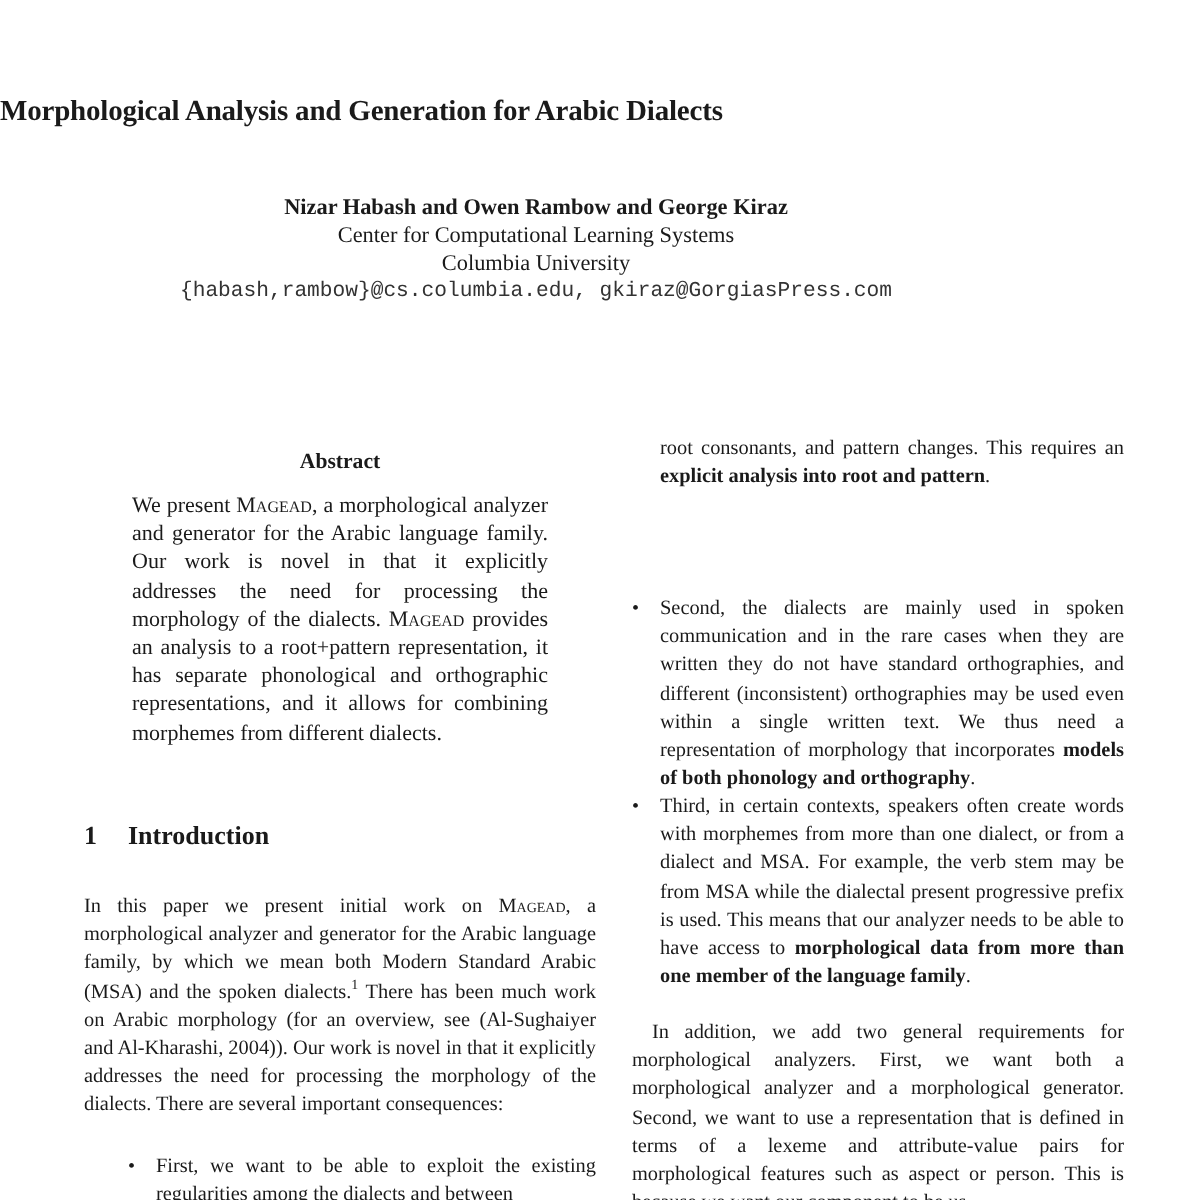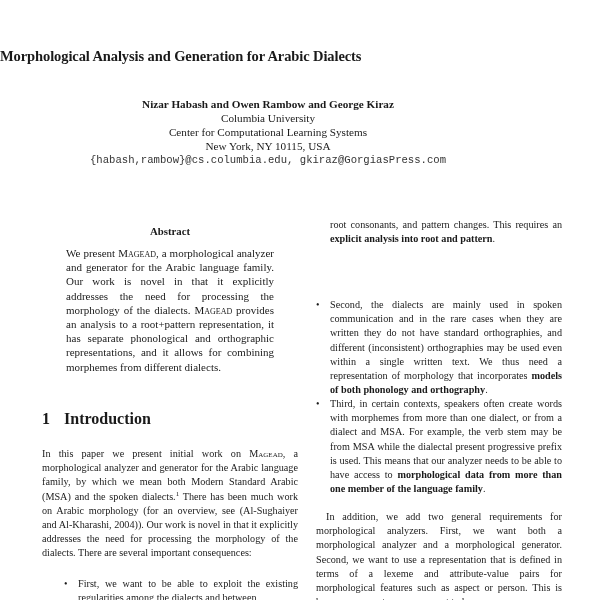--- a/index.html
+++ b/index.html
@@ -9,21 +9,21 @@
            font-weight: bold; font-size: 14.5px; letter-spacing: -0.1px; }
   .authors { position: absolute; top: 97px; left: 0; width: 536px; text-align: center;
              font-size: 11.2px; line-height: 14px; }
   .authors .names { font-weight: bold; }
   .authors .email { font-family: "Liberation Mono", "DejaVu Sans Mono", monospace; font-size: 10.6px; color: #333; text-align: center; }
   .abs-title { position: absolute; top: 225px; left: 42px; width: 256px; text-align: center;
                font-weight: bold; font-size: 10.8px; }
   .abs-body { position: absolute; top: 246px; left: 66px; width: 208px; font-size: 11px;
               line-height: 14.2px; text-align: justify; hyphens: manual; }
   .sc { font-variant: small-caps; }
-  .sec-title { position: absolute; top: 410px; left: 42px; font-weight: bold; font-size: 16px; }
+  .sec-title { position: absolute; top: 410px; left: 42px; font-weight: bold; font-size: 13px; }
   .sec-title .num { display: inline-block; width: 22px; }
   .intro { position: absolute; top: 432px; left: 42px; width: 256px; font-size: 10.2px;
            line-height: 14.2px; text-align: justify; margin-top: 15px; }
   .bullet { position: absolute; font-size: 10.2px; line-height: 14.2px; text-align: justify; }
   .bullet .dot { position: absolute; left: -14px; top: 0; font-size: 10px; }
   .b-left1 { top: 577px; left: 78px; width: 220px; }
   .b-right0 { top: 240px; left: 330px; width: 232px; }
   .b-right1 { top: 298px; left: 330px; width: 232px; }
   .b-right2 { top: 397px; left: 330px; width: 232px; }
   .para-right { position: absolute; top: 510px; left: 316px; width: 246px; font-size: 10.2px;
@@ -32,23 +32,22 @@
   sup { font-size: 7px; line-height: 0; }
 </style>
 </head>
 <body>
 
 <div>
   <div class="title">Morphological Analysis and Generation for Arabic Dialects</div>
 
   <div class="authors">
     <div class="names">Nizar Habash and Owen Rambow and George Kiraz</div>
+    <div>Center for Computational Learning Systems</div>
     <div>Columbia University</div>
-    <div>Center for Computational Learning Systems</div>
-    <div>New York, NY 10115, USA</div>
     <div class="email">{habash,rambow}@cs.columbia.edu, gkiraz@GorgiasPress.com</div>
   </div>
 
   <div class="abs-title">Abstract</div>
   <div class="abs-body"><span>We present </span><span class="sc">Magead</span><span>, a morphological analyzer and generator for the Arabic language family.  Our work is novel in that it explicitly addresses the need for processing the morphology of the dialects.  </span><span class="sc">Magead</span><span> provides an analysis to a root+pattern representation, it has separate phonological and orthographic representations, and it allows for combining morphemes from different dialects.</span></div>
 
   <div class="sec-title"><span class="num">1</span><span>Introduction</span></div>
 
   <div class="intro"><span>In this paper we present initial work on </span><span class="sc">Magead</span><span>, a morphological analyzer and generator for the Arabic language family, by which we mean both Modern Standard Arabic (MSA) and the spoken dialects.</span><sup>1</sup><span> There has been much work on Arabic morphology (for an overview, see (Al-Sughaiyer and Al-Kharashi, 2004)).  Our work is novel in that it explicitly addresses the need for processing the morphology of the dialects. There are several important consequences:</span></div>
 

